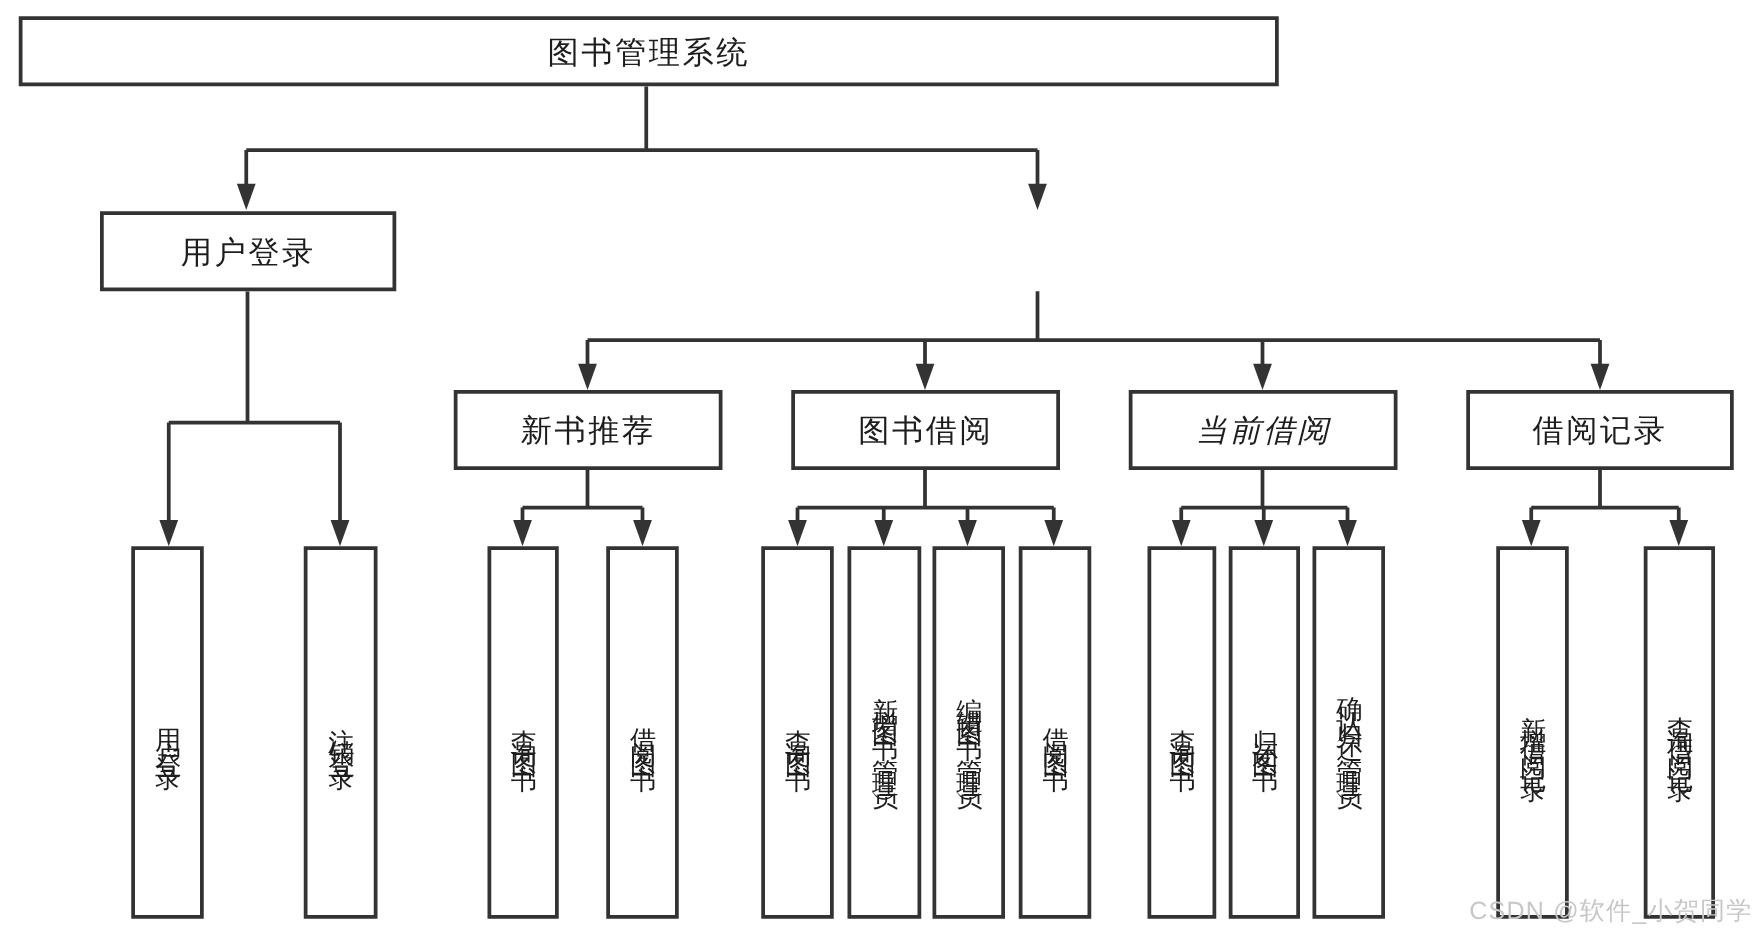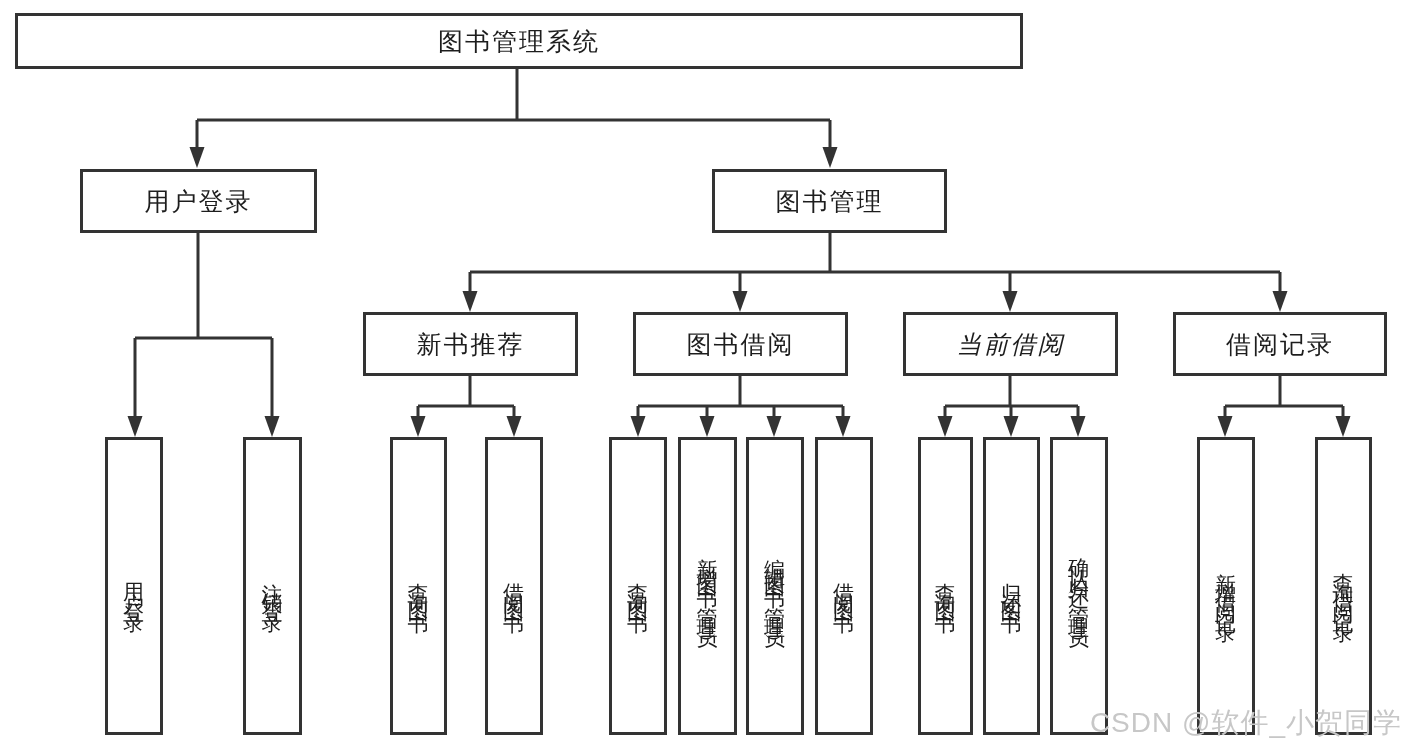--- a/index.html
+++ b/index.html
@@ -15,21 +15,21 @@
     display:flex;align-items:center;justify-content:center;
     color:#1d1d1d;
   }
   .node{font-size:25px;letter-spacing:2px;white-space:nowrap;}
   .vnode span{
     writing-mode:vertical-lr;text-orientation:mixed;
     font-size:21px;letter-spacing:10px;line-height:1;
   }
   .watermark{
     position:absolute;right:3px;bottom:5px;z-index:3;
-    color:#c7c7c7;font-size:28px;letter-spacing:1px;white-space:nowrap;
+    color:#c7c7c7;font-size:20px;letter-spacing:1px;white-space:nowrap;
   }
 </style>
 </head>
 <body>
 
 <div class="stage">
 
   <svg class="wires" width="1405" height="747" viewBox="0 0 1405 747">
     <g stroke="#333333" stroke-width="3" fill="none">
 
@@ -66,21 +66,20 @@
       <polygon points="1003.5,416 1018.5,416 1011,437"></polygon>
       <polygon points="1070.5,416 1085.5,416 1078,437"></polygon>
       <polygon points="1217.5,416 1232.5,416 1225,437"></polygon>
       <polygon points="1335.5,416 1350.5,416 1343,437"></polygon>
     </g>
   </svg>
 
   <div class="node" style="left:15px;top:13px;width:1008px;height:56px;">图书管理系统</div>
 
   <div class="node" style="left:80px;top:169px;width:237px;height:64px;">用户登录</div>
-  <div class="node" style="left:712px;top:169px;width:235px;height:64px;">图书管理</div>
 
   <div class="node" style="left:633px;top:312px;width:215px;height:64px;">图书借阅</div>
   <div class="node" style="left:363px;top:312px;width:215px;height:64px;">新书推荐</div>
   <div class="node" style="left:903px;top:312px;width:215px;height:64px;font-style:italic;">当前借阅</div>
   <div class="node" style="left:1173px;top:312px;width:214px;height:64px;">借阅记录</div>
 
   <div class="vnode" style="left:105px;top:437px;width:58px;height:298px;">
     <span>用户登录</span>
   </div>
   <div class="vnode" style="left:243px;top:437px;width:59px;height:298px;">

